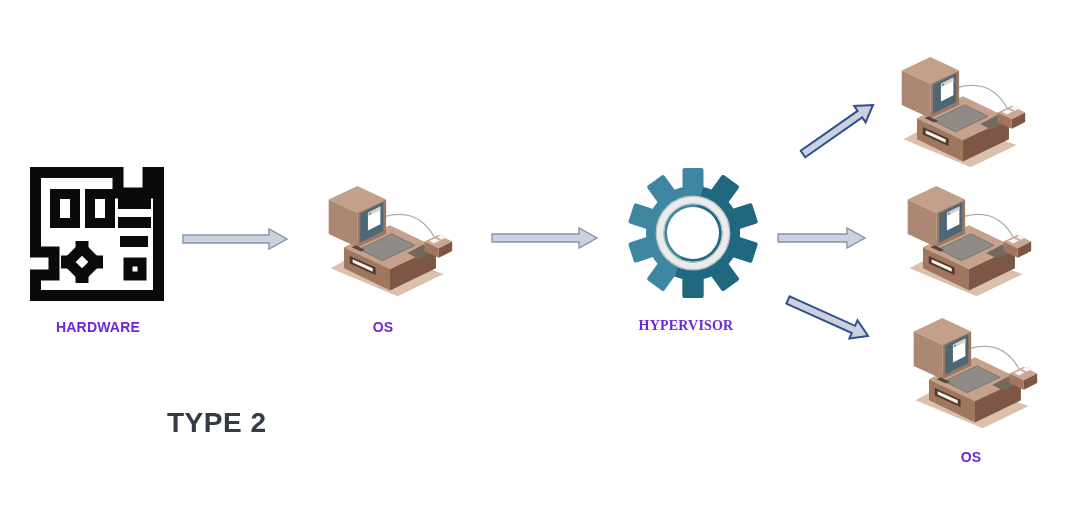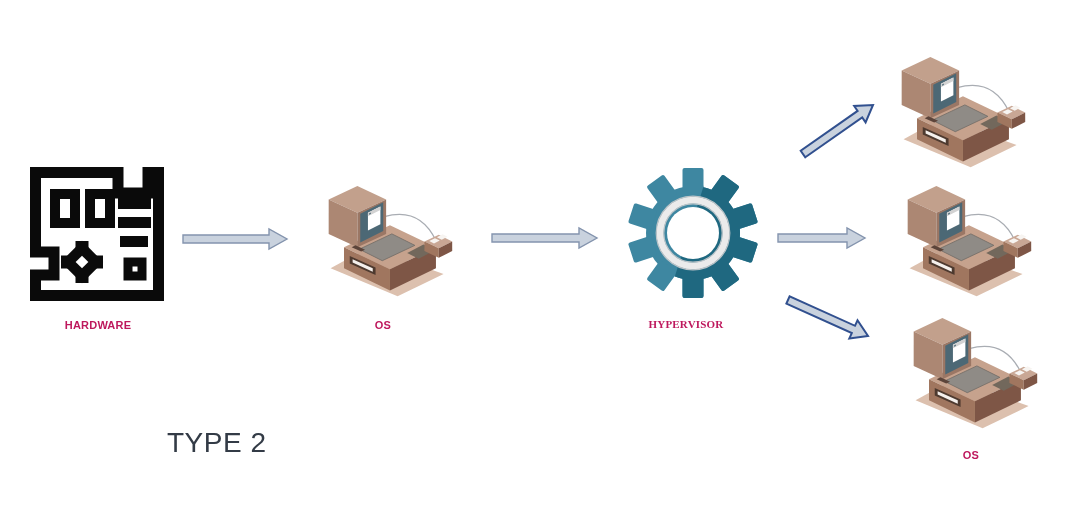--- a/index.html
+++ b/index.html
@@ -8,33 +8,32 @@
     position: relative;
     background: #ffffff;
     font-family: "Liberation Sans", sans-serif;
     overflow: hidden;
   }
   .abs { position: absolute; }
   .node-label {
     position: absolute;
     transform: translateX(-50%);
     font-weight: bold;
-    font-size: 11px;
-    color: #be185d;
+    font-size: 14px;
+    color: #6d28d9;
     white-space: nowrap;
     letter-spacing: 0.2px;
   }
   .diagram-title {
     position: absolute;
     font-size: 28px;
-    font-weight: 400;
+    font-weight: 700;
     color: #333b46;
     letter-spacing: 0.5px;
     white-space: nowrap;
-    margin-top: 20px;
   }
   svg { display: block; }
   .layer { position: absolute; left: 0; top: 0; pointer-events: none; }
 </style>
 </head>
 <body>
 
 <svg width="0" height="0" style="position:absolute">
   <defs>
     <symbol id="sym-computer" viewBox="0 0 150 118">

